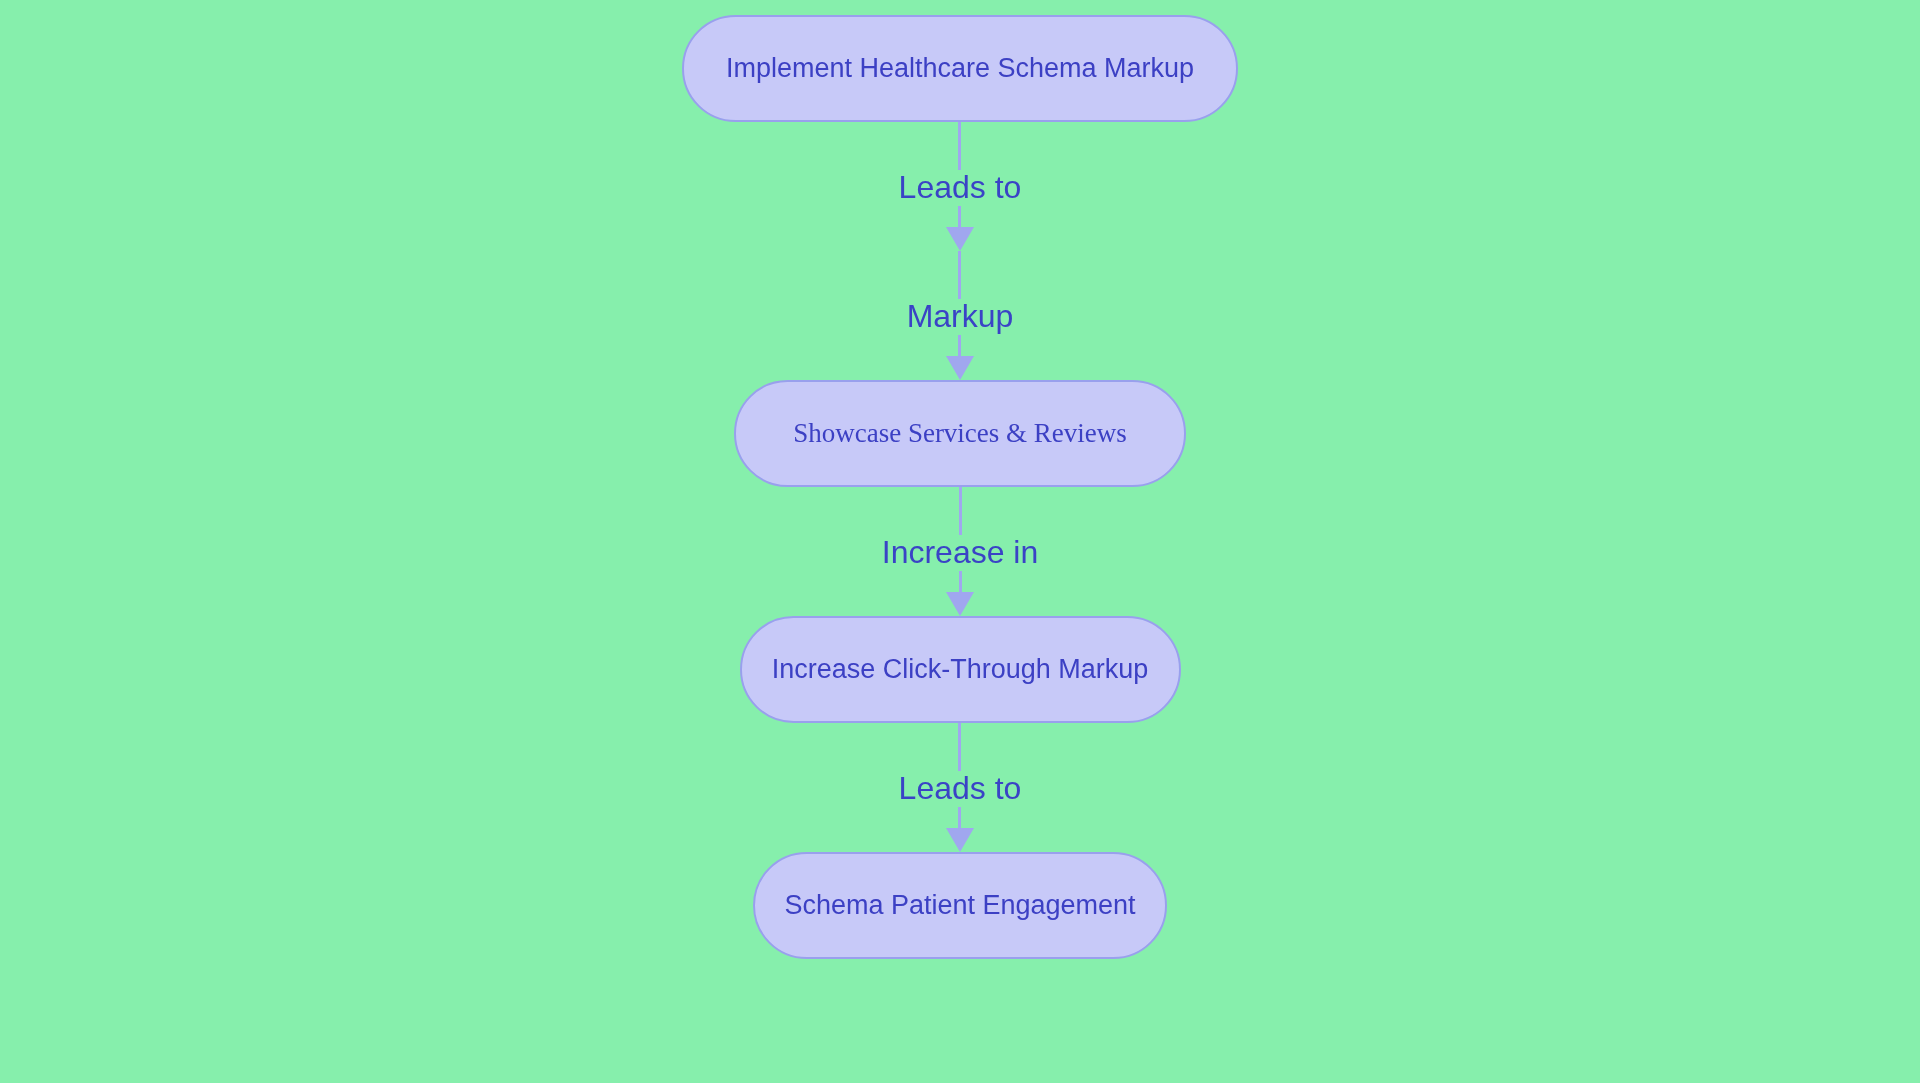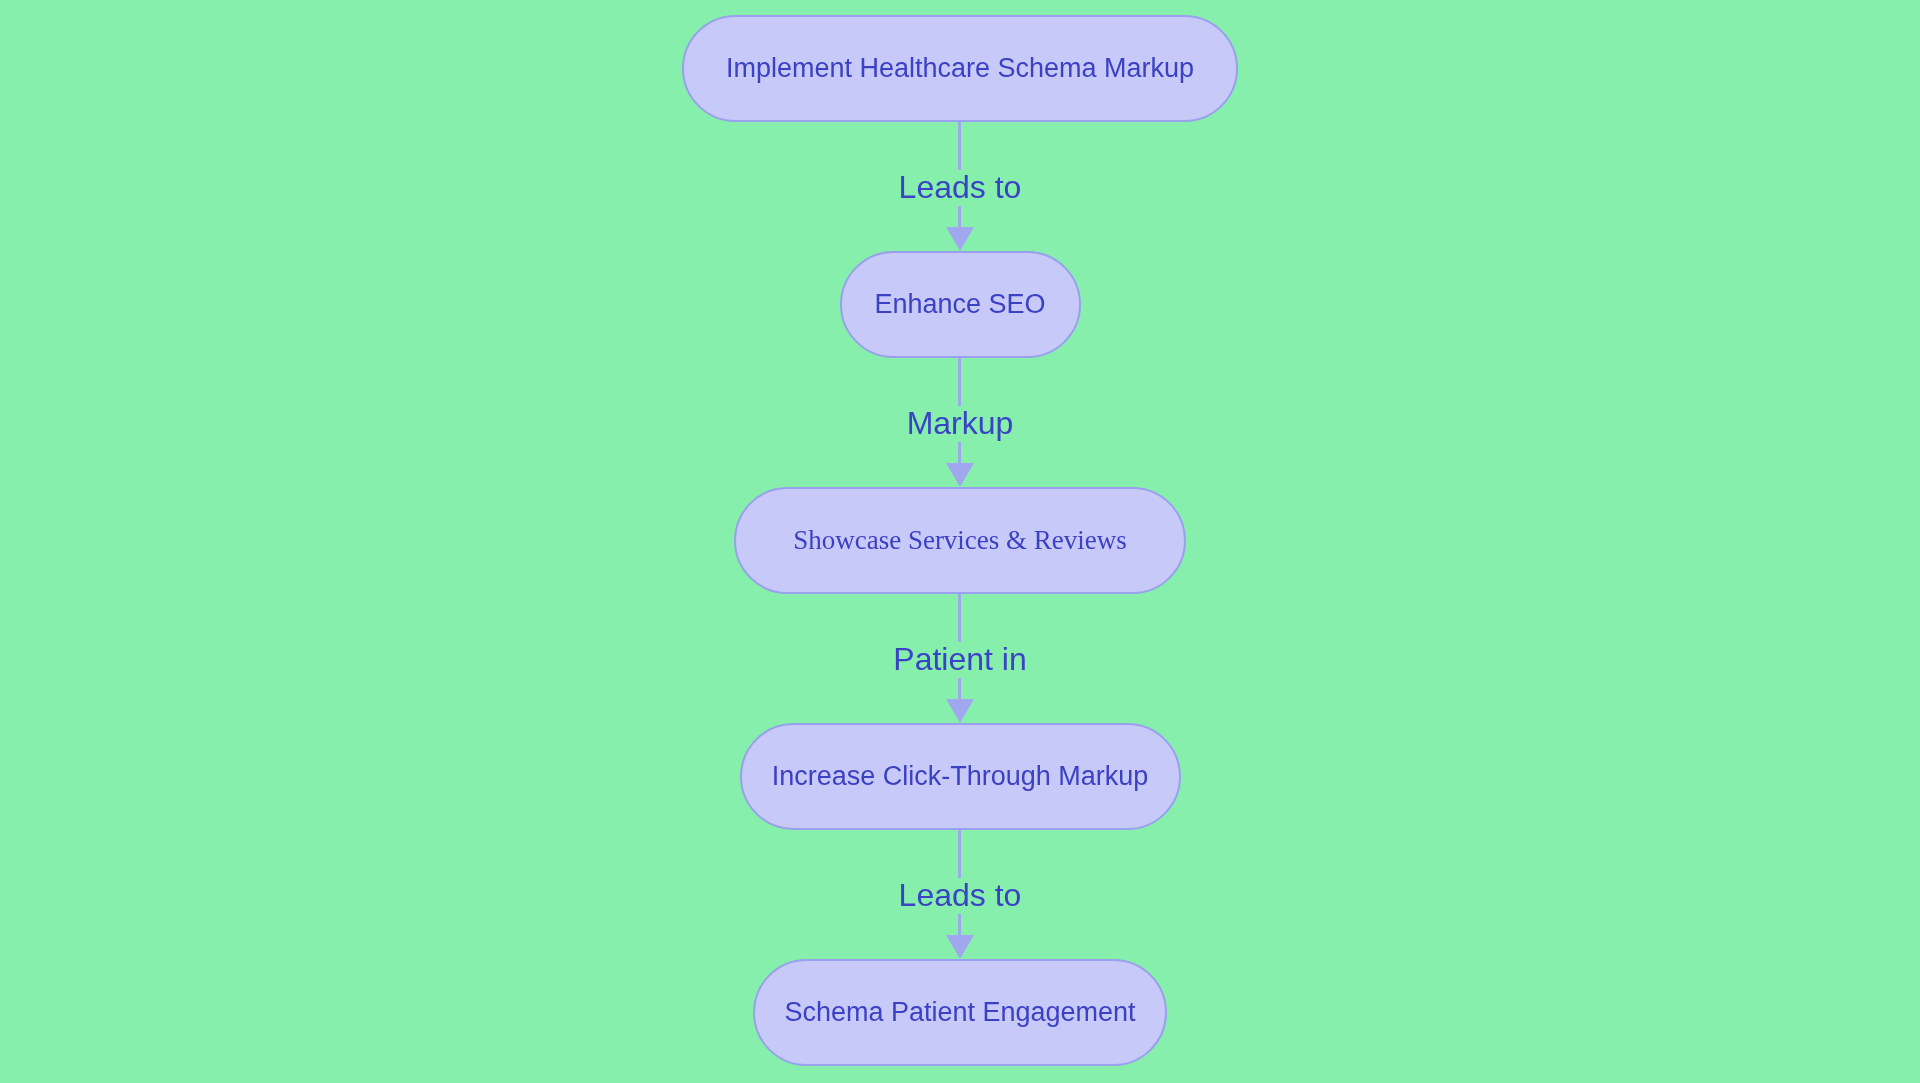--- a/index.html
+++ b/index.html
@@ -84,34 +84,33 @@
 
     <div class="node n1">Implement Healthcare Schema Markup</div>
 
     <div class="connector">
       <div class="edge-line-top"></div>
       <div class="edge-label">Leads to</div>
       <div class="edge-line-bottom"></div>
       <div class="arrowhead"></div>
     </div>
 
-    <div class="node n2">Enhance SEO</div>
 
     <div class="connector">
       <div class="edge-line-top"></div>
       <div class="edge-label">Markup</div>
       <div class="edge-line-bottom"></div>
       <div class="arrowhead"></div>
     </div>
 
     <div class="node n3">Showcase Services &amp; Reviews</div>
 
     <div class="connector">
       <div class="edge-line-top"></div>
-      <div class="edge-label">Patient in</div>
+      <div class="edge-label">Increase in</div>
       <div class="edge-line-bottom"></div>
       <div class="arrowhead"></div>
     </div>
 
     <div class="node n4">Increase Click-Through Markup</div>
 
     <div class="connector">
       <div class="edge-line-top"></div>
       <div class="edge-label">Leads to</div>
       <div class="edge-line-bottom"></div>

